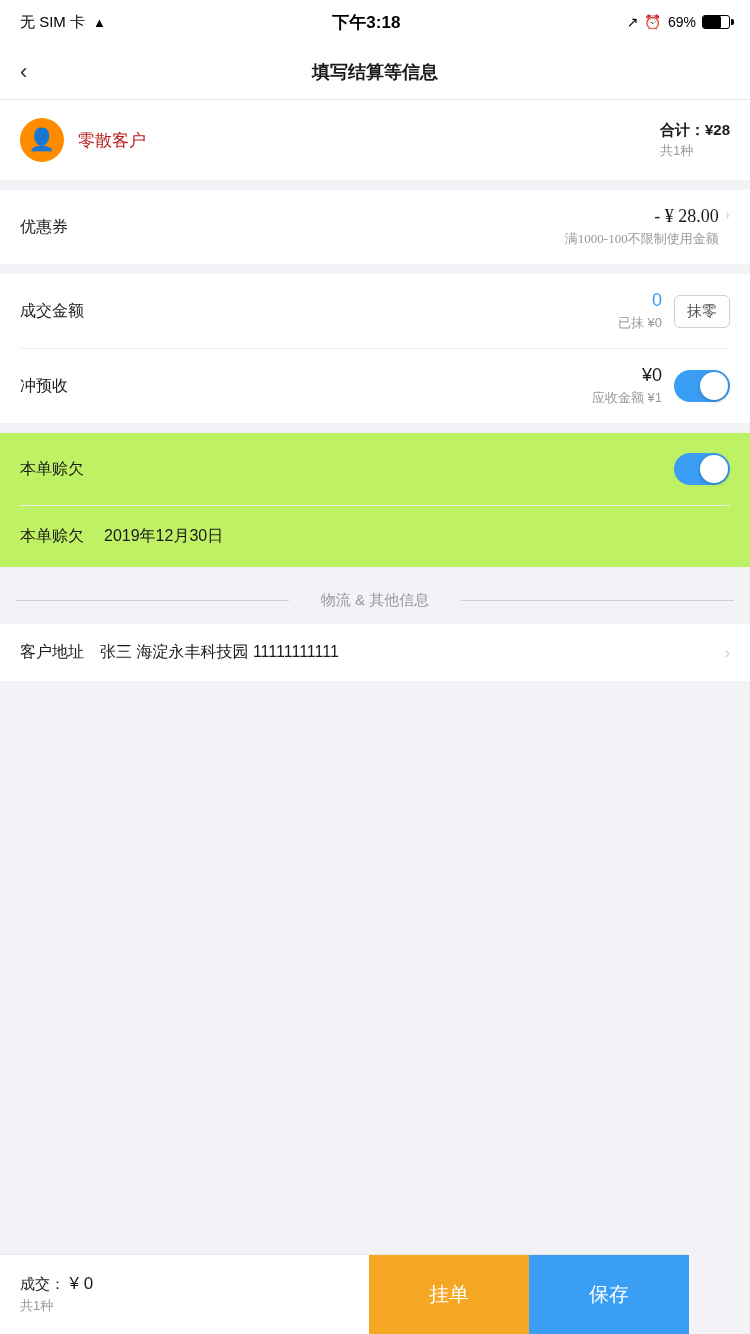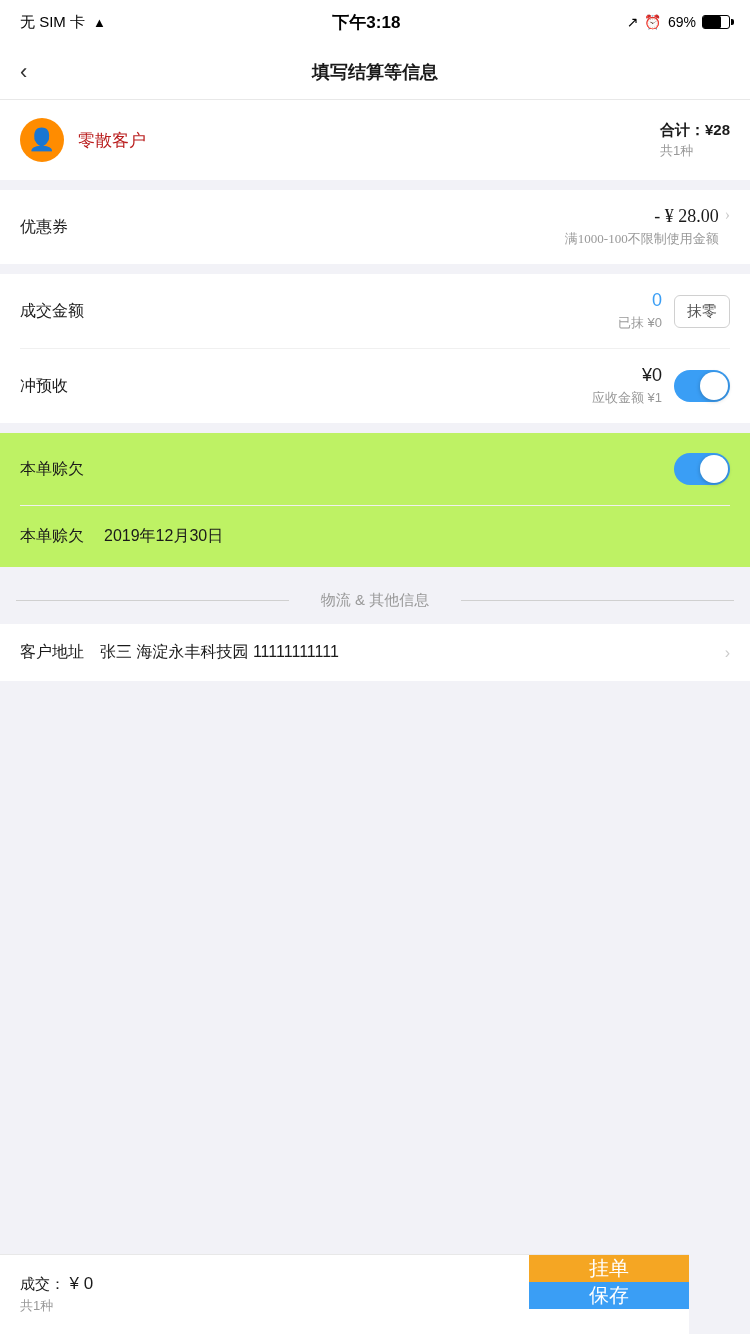--- a/index.html
+++ b/index.html
@@ -228,21 +228,20 @@
     .bottom-info {
       flex: 1;
       padding: 0 20px;
     }
     .bottom-deal { font-size: 15px; color: #1a1a1a; }
     .bottom-deal-amount { font-size: 17px; color: #1a1a1a; font-weight: 500; }
     .bottom-sub { font-size: 13px; color: #999; margin-top: 3px; }
     .bottom-actions {
       display: flex;
       height: 100%;
-      flex-direction: column;
     }
     .btn-hang {
       width: 160px;
       background: #f5a623;
       color: #fff;
       font-size: 20px;
       font-weight: 500;
       border: none;
       cursor: pointer;
       display: flex;

